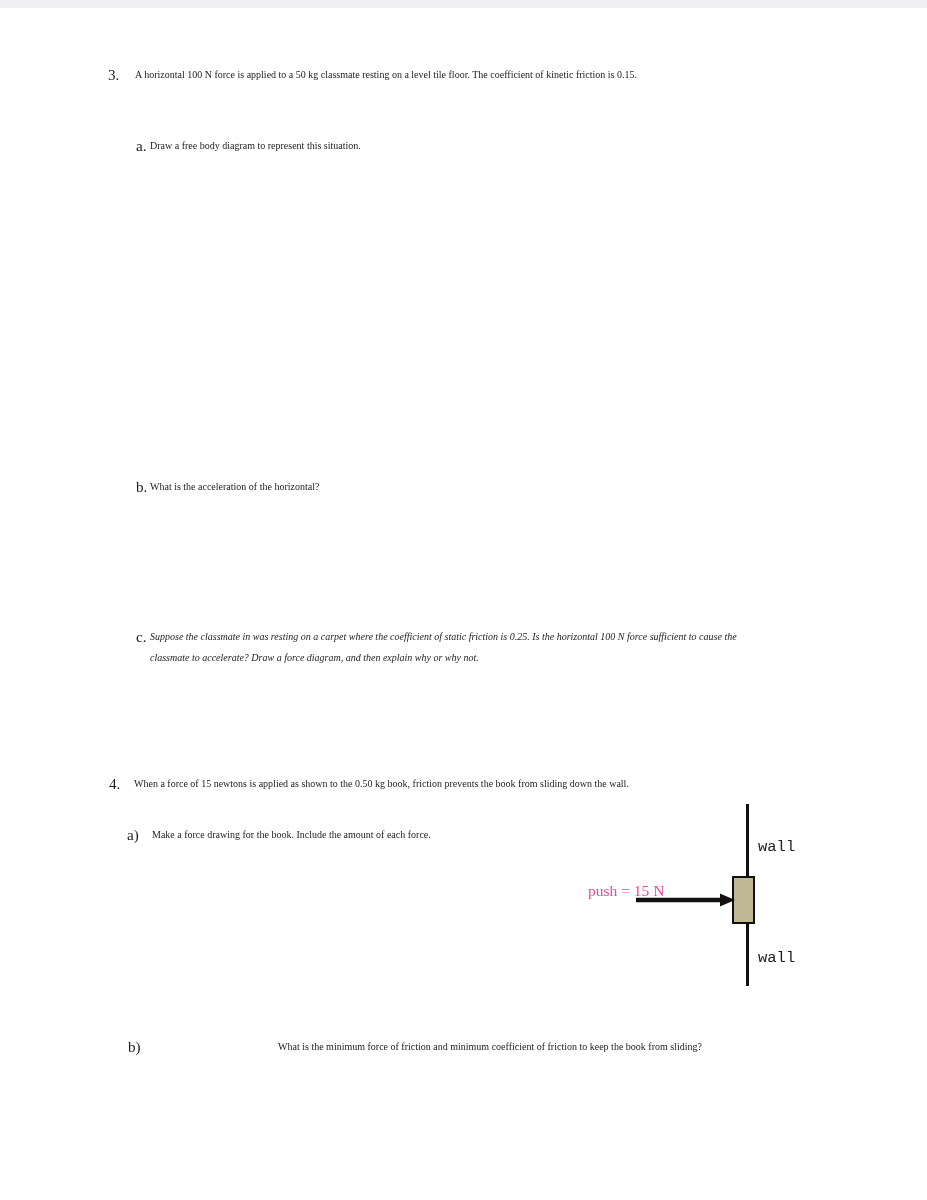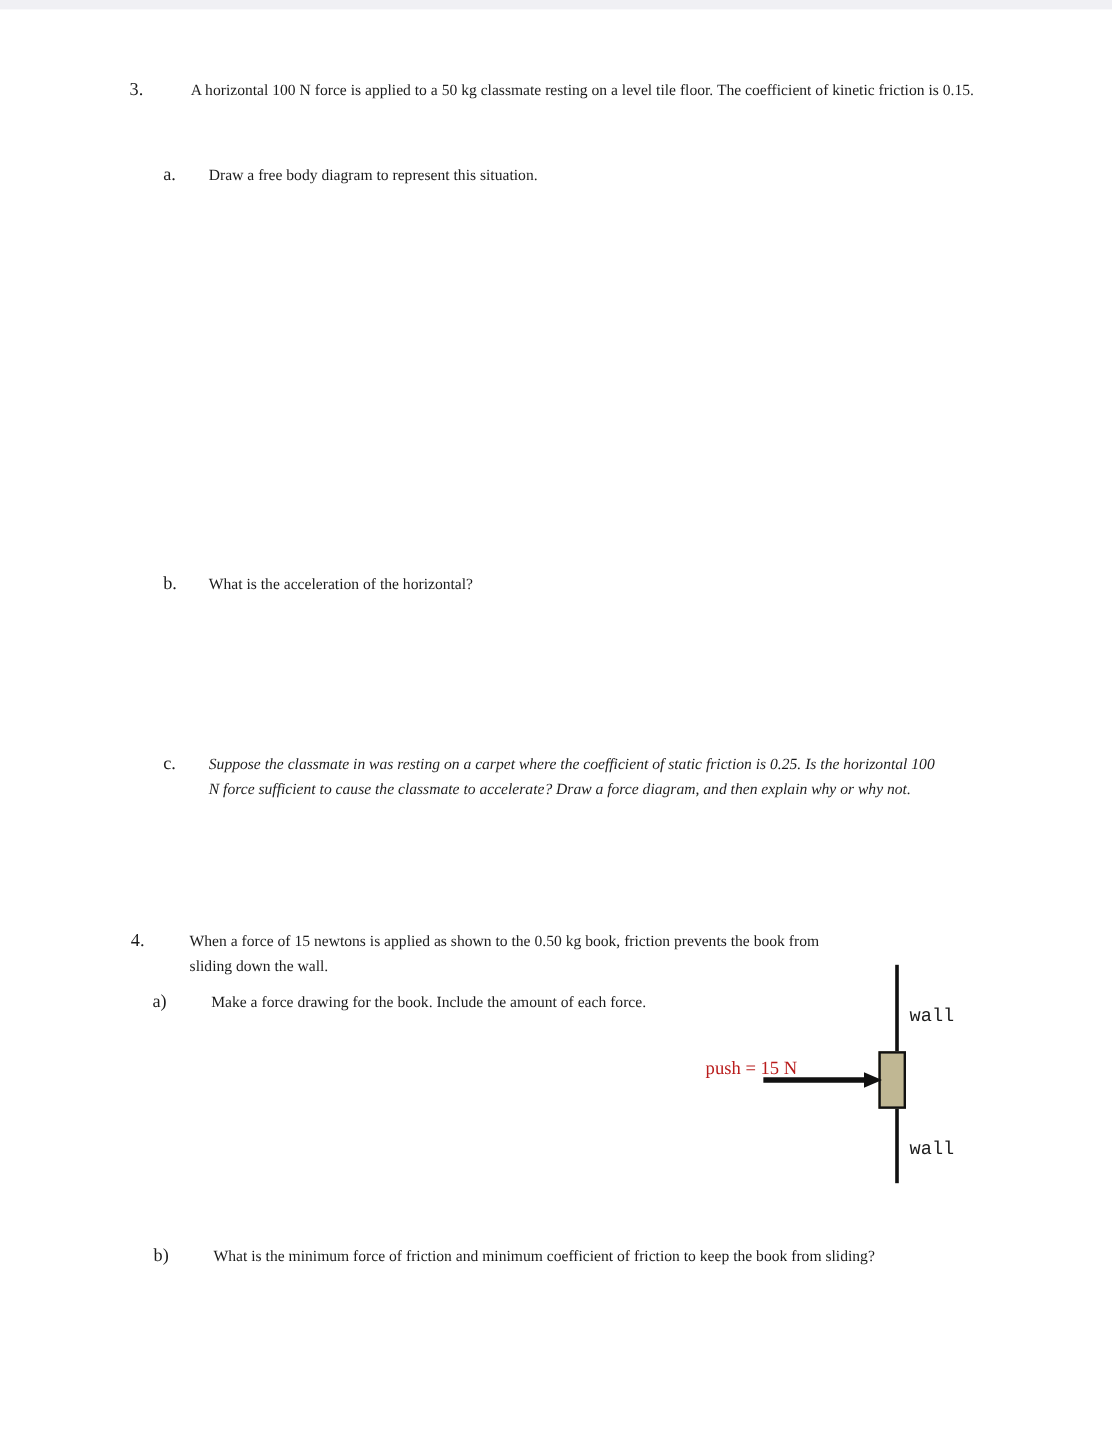--- a/index.html
+++ b/index.html
@@ -42,24 +42,23 @@
     display: flex;
     align-items: flex-start;
   }
   .item .num {
     flex: 0 0 auto;
     font-size: 15.2px;
     line-height: 21px;
     color: #1c1c1c;
   }
   .item .body {
-    font-size: 13px;
+    font-size: 10px;
     line-height: 21px;
     color: #1c1c1c;
-    margin-left: 24px;
   }
 
   
   .diagram {
     position: absolute;
     left: 560px;
     top: 786px;
     width: 330px;
     height: 200px;
   }
@@ -91,21 +90,21 @@
   .wall-label.top  { left: 198px; top: 44px; }
   .wall-label.bot  { left: 198px; top: 155px; }
 
   .push-label {
     position: absolute;
     left: 28px;
     top: 88px;
     font-family: "Liberation Serif", "DejaVu Serif", serif;
     font-size: 15.5px;
     line-height: 18px;
-    color: #b91c1c;
+    color: #ec4899;
     white-space: nowrap;
   }
   .force-arrow {
     position: absolute;
     left: 76px;
     top: 98px;
     width: 100px;
     height: 16px;
   }
 </style>
@@ -141,21 +140,21 @@
     <span class="body" style="width:550px; padding-left:0px;">When a force of 15 newtons is applied as shown to the 0.50 kg book, friction prevents the book from sliding down the wall.</span>
   </div>
 
   <div class="item" style="left:127px; top:816px; width:580px;">
     <span class="num" style="width:25px;">a)</span>
     <span class="body" style="width:545px;">Make a force drawing for the book.  Include the amount of each force.</span>
   </div>
 
   <div class="item" style="left:128px; top:1028px; width:700px;">
     <span class="num" style="width:26px;">b)</span>
-    <span class="body" style="width:672px;">What is the minimum force of friction and minimum coefficient of friction to keep the book from sliding?</span>
+    <span class="body" style="width:672px;text-align:center;">What is the minimum force of friction and minimum coefficient of friction to keep the book from sliding?</span>
   </div>
 
   <div class="diagram">
 
     <div class="wall-line"></div>
 
     <div class="book-box"></div>
 
     <div class="wall-label top">wall</div>
 

